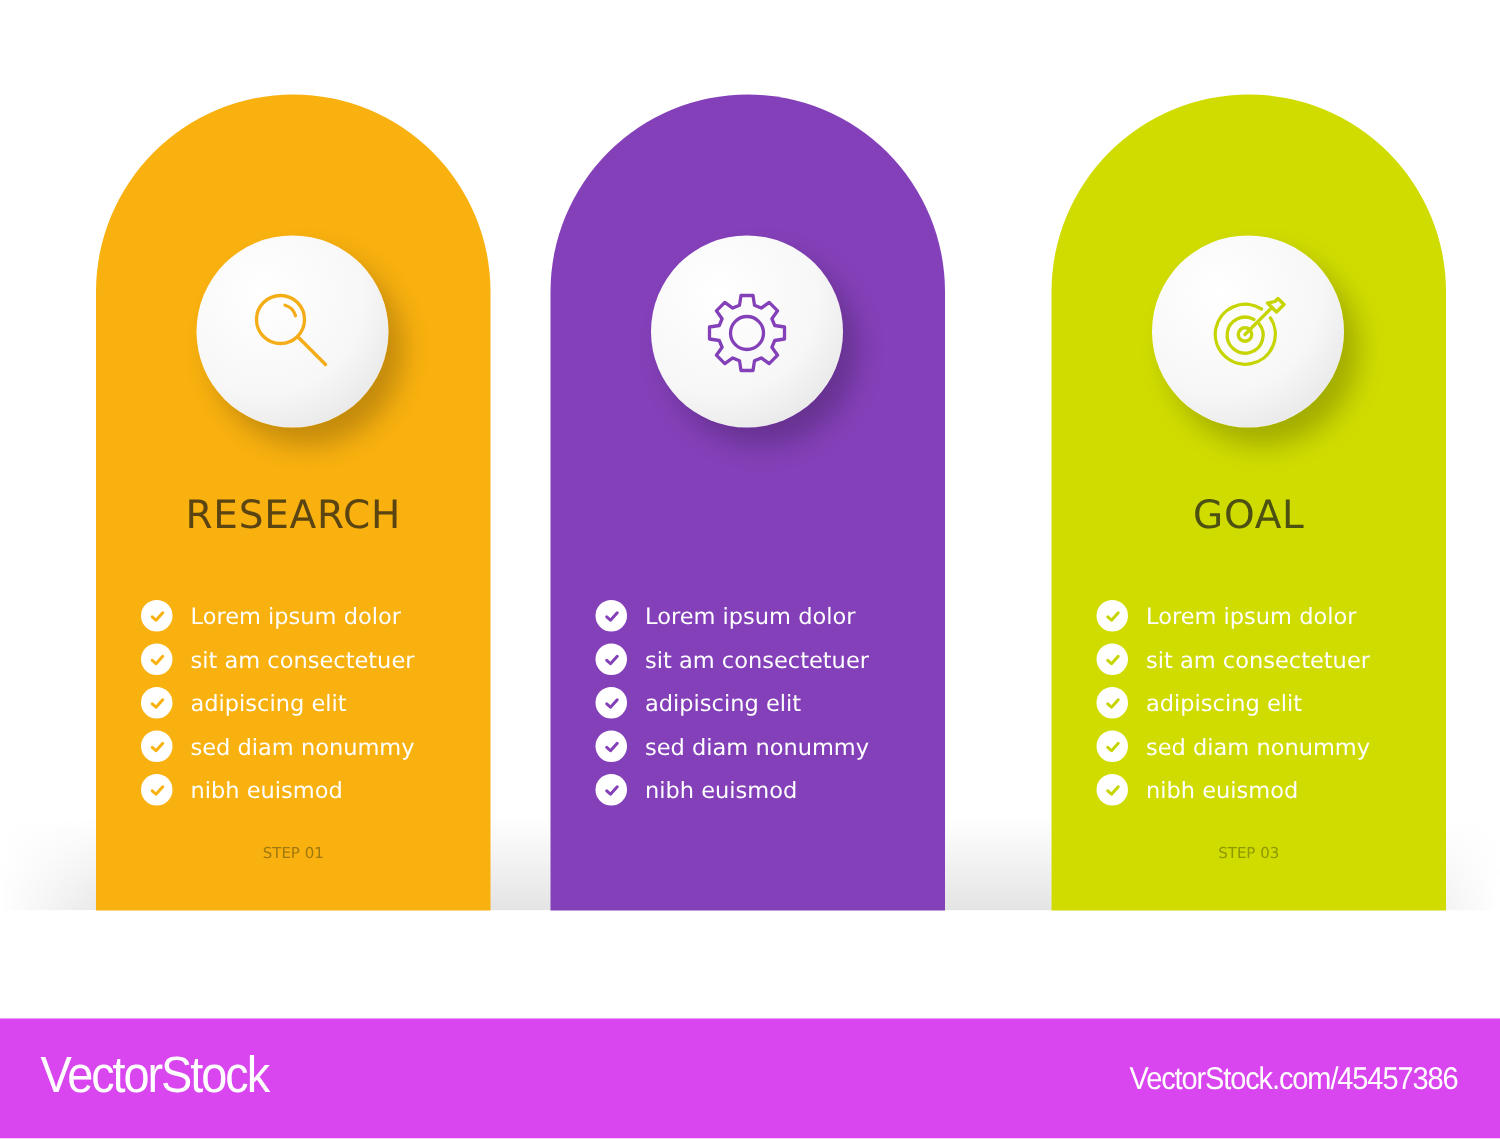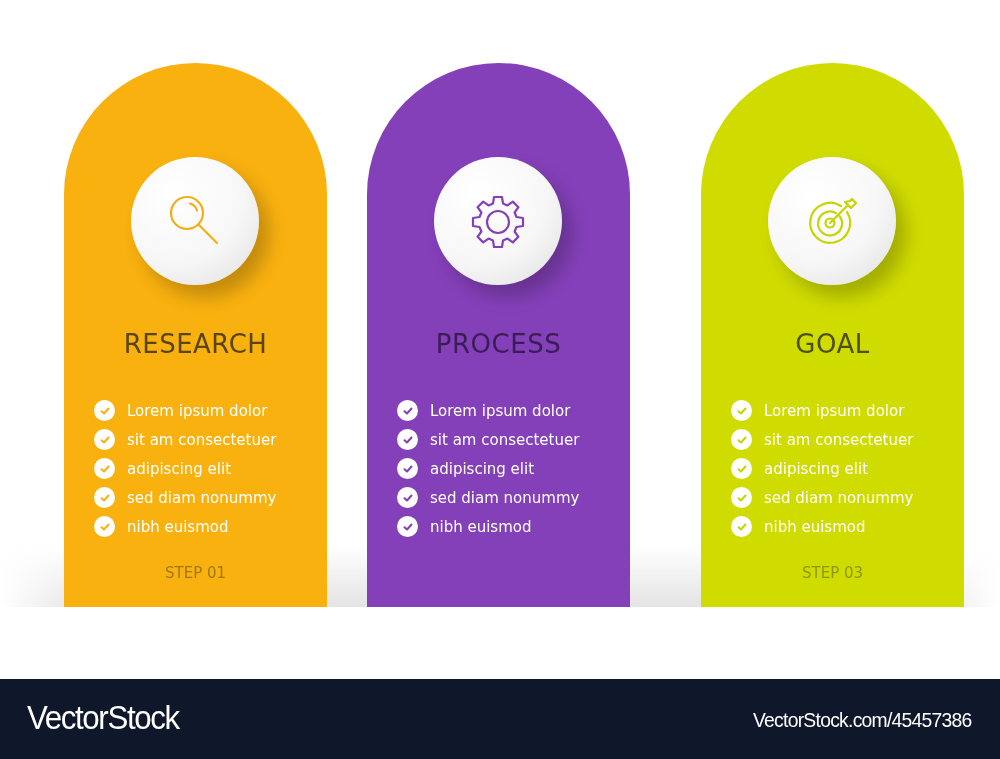--- a/index.html
+++ b/index.html
@@ -40,25 +40,25 @@
   .item { display: flex; align-items: center; height: 29px; }
   .check {
     width: 21px; height: 21px; border-radius: 50%; background: #ffffff;
     display: flex; align-items: center; justify-content: center; margin-right: 12px;
   }
   .check svg { width: 12px; height: 12px; }
   .item-text { color: #ffffff; font-size: 15px; }
 
   .step {
     position: absolute; left: 0; top: 501px; width: 100%; text-align: center;
-    font-size: 15px;
+    font-size: 10px;
   }
 
   .footer {
-    position: absolute; left: 0; top: 679px; width: 1000px; height: 80px; background: #0f172a;
+    position: absolute; left: 0; top: 679px; width: 1000px; height: 80px; background: #d946ef;
   }
   .footer-logo {
     position: absolute; left: 27px; top: 19px; color: #ffffff; font-family: "Liberation Sans", sans-serif;
     font-size: 34px; letter-spacing: -1.5px; transform: scaleX(0.92); transform-origin: left center;
   }
   .footer-id {
     position: absolute; right: 28px; top: 29px; color: #ffffff; font-family: "Liberation Sans", sans-serif;
     font-size: 21px; letter-spacing: -0.8px; transform: scaleX(0.92); transform-origin: right center;
   }
 </style>
@@ -122,21 +122,20 @@
     <div class="step" style="color:#A0790E;">STEP 01</div>
   </div>
 
   <div class="card card-2" style="background:#8440B9;">
     <div class="icon-ball">
       <svg viewBox="0 0 72 72" fill="none" stroke="#8440B9" stroke-width="2.2" stroke-linejoin="round">
         <path d="M32 12 H40 L41 18.5 L45.5 20.4 L50.8 16.6 L56.4 22.2 L52.6 27.5 L54.5 32 L61 33 V41 L54.5 42 L52.6 46.5 L56.4 51.8 L50.8 57.4 L45.5 53.6 L41 55.5 L40 62 H32 L31 55.5 L26.5 53.6 L21.2 57.4 L15.6 51.8 L19.4 46.5 L17.5 42 L11 41 V33 L17.5 32 L19.4 27.5 L15.6 22.2 L21.2 16.6 L26.5 20.4 L31 18.5 Z"></path>
         <circle cx="36" cy="37" r="11"></circle>
       </svg>
     </div>
-    <div class="card-title" style="color:#3A1D56;">PROCESS</div>
     <ul class="items">
       <li class="item">
         <span class="check">
             <svg viewBox="0 0 12 12" fill="none" stroke="#8440B9" stroke-width="2" stroke-linecap="round" stroke-linejoin="round">
               <path d="M2.5 6.2 L5 8.5 L9.5 3.5"></path>
             </svg>
           </span>
         <span class="item-text">Lorem ipsum dolor</span>
       </li>
       <li class="item">

